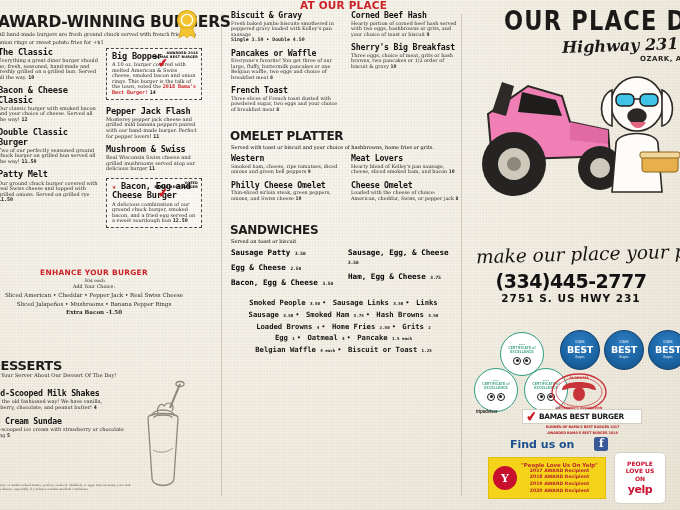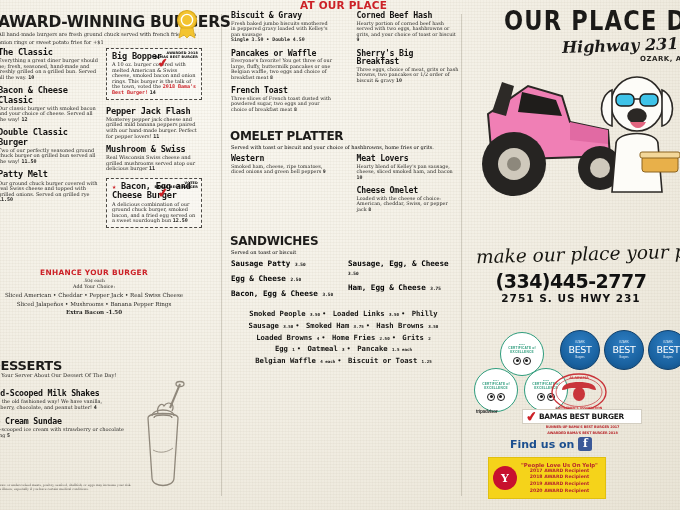--- a/index.html
+++ b/index.html
@@ -102,21 +102,21 @@
   #breakfast-title {
     text-align:center; font-family:"DejaVu Sans", sans-serif; font-weight:700;
     color:#cc2127; font-size: 25px; letter-spacing:-.6px; margin-top: 16px;
   }
   #breakfast-sub {
     text-align:center; font-family:"DejaVu Sans", sans-serif; font-weight:700;
     color:#cc2127; font-size: 10.5px; letter-spacing:.2px; margin-top:-1px;
   }
   .c-head { font-size: 12px; font-weight:700; margin: 11px 0 1px 8px; letter-spacing:-.3px; }
   .c-subhead { font-family:"DejaVu Serif", serif; font-size: 5.0px; margin: 0 0 4px 9px; line-height:1.2; }
-  .two-col { display:flex; padding: 0 6px 0 9px; gap: 23px; }
+  .two-col { display:flex; padding: 0 6px 0 9px; gap: 12px; }
   .two-col > div { flex: 1 1 0; min-width: 0; }
   .m-item { margin-bottom: 6px; }
   .m-name { font-size: 8.2px; line-height:1.05; }
   .m-desc { font-size: 4.9px; margin-top: 1px; }
 
   .sw-grid { display:flex; padding: 0 6px 0 9px; gap: 6px; }
   .sw-grid > div { flex: 1 1 0; }
   .sw-line { font-family:"DejaVu Sans Mono", monospace; font-weight:700;
              font-size: 7.6px; margin-bottom: 6px; }
   .sw-line .p { font-size: 4.4px; }
@@ -193,40 +193,40 @@
 
   .best-seal { position:absolute; width: 40px; height: 40px; }
   .best-circle {
     width: 40px; height: 40px; border-radius:50%;
     background: radial-gradient(circle at 50% 35%, #2f7fc4 0%, #19619f 65%, #11497a 100%);
     border: 1.5px solid #0e3f6b;
     display:flex; flex-direction:column; align-items:center; justify-content:center;
     color:#fff;
   }
   .best-top { font-size: 2.6px; letter-spacing:.2px; opacity:.92; }
-  .best-word { font-family:"DejaVu Sans", sans-serif; font-weight:400;
+  .best-word { font-family:"DejaVu Sans", sans-serif; font-weight:700;
                font-size: 9.5px; letter-spacing:-.3px; line-height:1; margin:1px 4px;}
   .best-bot { font-size: 2.6px; opacity:.92; }
 
   #bama-seal { position:absolute; left: 88px; top: 372px; width: 58px; height: 40px; }
   #bbb-bar {
     position:absolute; left: 60px; top: 409px; width: 120px; height: 15px;
     background:#fff; border: .8px solid #d3cec2;
     display:flex; align-items:center; gap: 2px; padding-left: 3px;
   }
   #bbb-check { color:#cc2127; font-size: 13px; font-weight:700; transform: rotate(-8deg); line-height:1; }
   #bbb-text { font-family:"DejaVu Sans", sans-serif; font-weight:700; font-size: 7.4px; color:#1a1a1a; letter-spacing:-.3px; }
   .bbb-sub { position:absolute; left: 38px; width: 165px; text-align:center;
              font-family:"DejaVu Sans", sans-serif; font-weight:700; font-size: 3.4px;
              color:#b8282c; letter-spacing:-.1px; }
 
   #findus {
     position:absolute; left: 48px; top: 437px;
     font-family:"DejaVu Sans", sans-serif; font-weight:700;
-    font-size: 11px; color:#1c4f8f; display:flex; align-items:center; gap: 4px;
+    font-size: 11px; color:#1c4f8f; display:flex; align-items:center; gap: 20px;
   }
   #fb-icon {
     width: 14px; height: 14px; border-radius: 2.5px; background:#3b5998;
     color:#fff; font-weight:700; font-size: 11px; line-height: 14px; text-align:center;
     font-family:"DejaVu Serif", serif;
   }
   #yelp-banner {
     position:absolute; left: 26px; top: 457px; width: 118px; height: 42px;
     background:#f5d31a; border: .8px solid #e0bf10;
     display:flex; align-items:center;
@@ -441,20 +441,27 @@
     <div class="c-subhead">Served with toast or biscuit and your choice of hashbrowns, home fries or grits.</div>
     <div class="two-col">
       <div>
         <div class="m-item">
           <div class="item-name m-name">Western</div>
           <div class="item-desc m-desc">
             <span>Smoked ham, cheese, ripe tomatoes, diced onions and green bell peppers</span>
             <span class="price">9</span>
           </div>
         </div>
+        <div class="m-item">
+          <div class="item-name m-name">Philly Cheese Omelet</div>
+          <div class="item-desc m-desc">
+            <span>Thin-sliced sirloin steak, green peppers, onions, and Swiss cheese</span>
+            <span class="price">10</span>
+          </div>
+        </div>
       </div>
       <div>
         <div class="m-item">
           <div class="item-name m-name">Meat Lovers</div>
           <div class="item-desc m-desc">
             <span>Hearty blend of Kelley's pan sausage, cheese, sliced smoked ham, and bacon</span>
             <span class="price">10</span>
           </div>
         </div>
         <div class="m-item">
@@ -492,22 +499,22 @@
         <div class="sw-line">
           <span>Ham, Egg &amp; Cheese</span>
           <span class="p">3.75</span>
         </div>
       </div>
     </div>
 
     <div id="sides-list">
       <div class="side-row">
         <span>Smoked People</span> <span class="p">3.50</span><span class="dot">•</span>
-        <span>Loaded Links</span> <span class="p">3.50</span><span class="dot">•</span>
-        <span>Philly</span>
+        <span>Sausage Links</span> <span class="p">3.50</span><span class="dot">•</span>
+        <span>Links</span>
       </div>
       <div class="side-row">
         <span>Sausage</span> <span class="p">3.50</span><span class="dot">•</span>
         <span>Smoked Ham</span> <span class="p">3.75</span><span class="dot">•</span>
         <span>Hash Browns</span> <span class="p">3.50</span>
       </div>
       <div class="side-row">
         <span>Loaded Browns</span> <span class="p">4</span><span class="dot">•</span>
         <span>Home Fries</span> <span class="p">2.50</span><span class="dot">•</span>
         <span>Grits</span> <span class="p">2</span>
@@ -650,14 +657,20 @@
         </div>
       <div id="yelp-lines">
         <div id="yelp-quote">"People Love Us On Yelp"</div>
         <div class="yelp-year">2017 AWARD Recipient</div>
         <div class="yelp-year">2018 AWARD Recipient</div>
         <div class="yelp-year">2019 AWARD Recipient</div>
         <div class="yelp-year">2020 AWARD Recipient</div>
       </div>
     </div>
 
+    <div id="yelp-phone">
+      <div class="yp-line">PEOPLE</div>
+      <div class="yp-line">LOVE US</div>
+      <div class="yp-line">ON</div>
+      <div id="yp-logo">yelp</div>
+    </div>
   </div>
 </div>
 
 </body></html>

